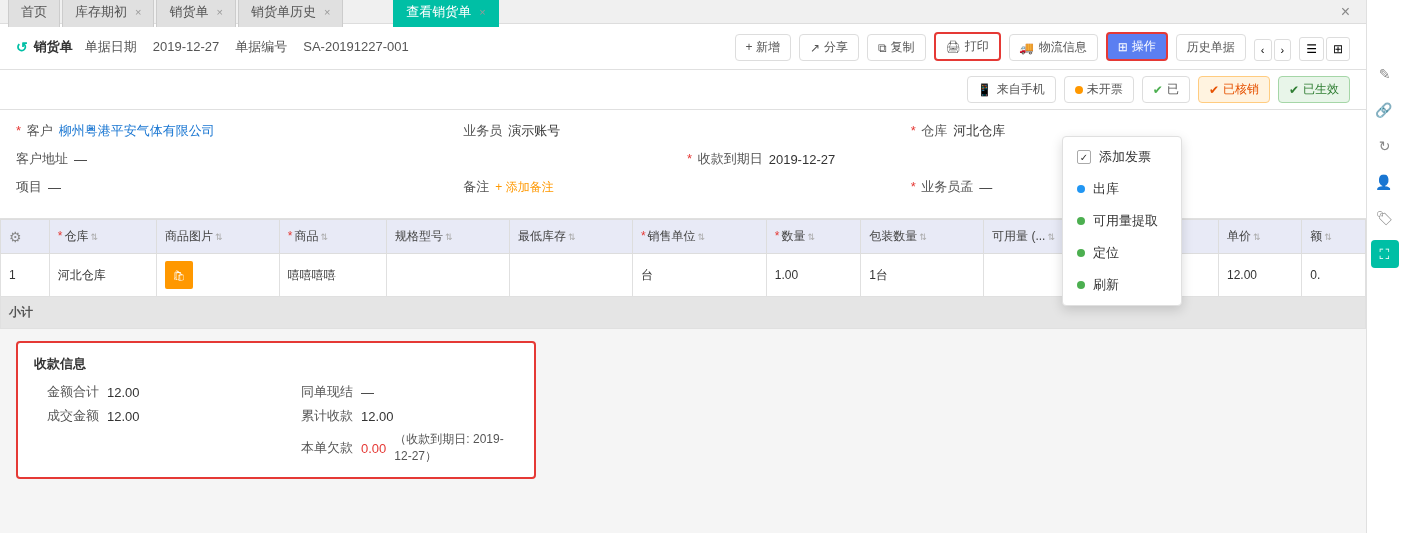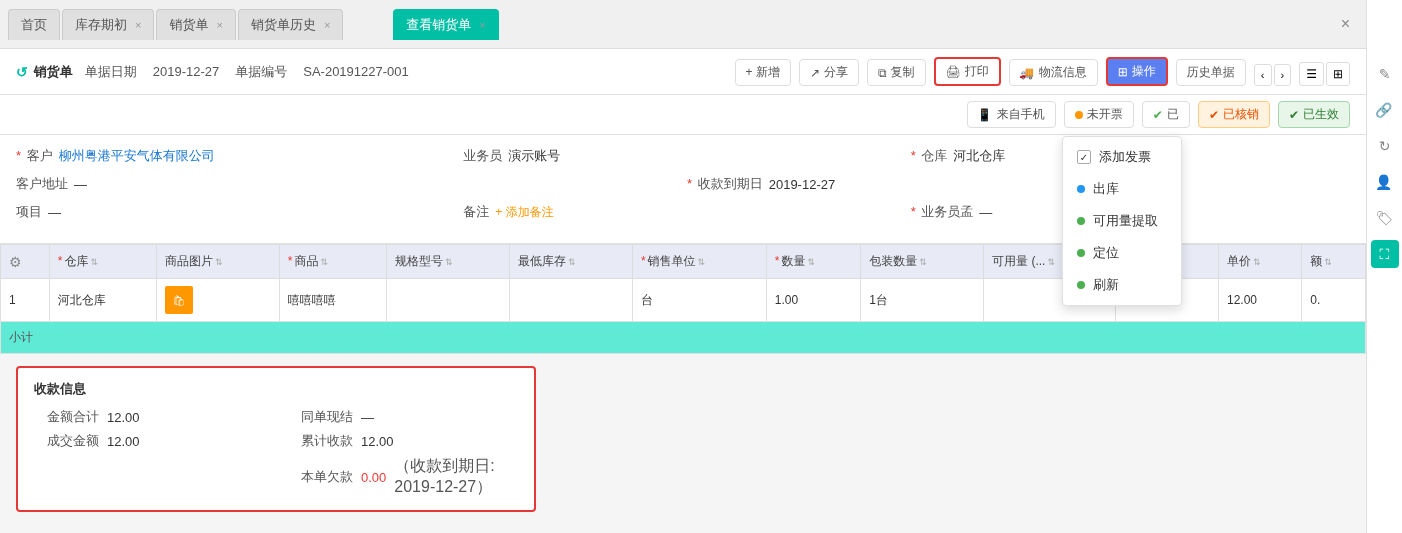--- a/index.html
+++ b/index.html
@@ -1,21 +1,21 @@
 <!DOCTYPE html>
 <html><head>
   <meta charset="utf-8">
   <style>
     * { box-sizing: border-box; margin: 0; padding: 0; }
     body { font-family: 'Microsoft YaHei', Arial, sans-serif; font-size: 13px; background: #f5f5f5; color: #333; }
 
     
     .tab-bar {
       display: flex; align-items: center; background: #f0f0f0; border-bottom: 1px solid #ddd;
-      padding: 0 8px; height: 49px; gap: 2px;
+      padding: 0 8px; height: 24px; gap: 2px;
     }
     .tab {
       display: flex; align-items: center; gap: 4px; padding: 6px 12px;
       background: #e0e0e0; border-radius: 4px 4px 0 0; cursor: pointer;
       font-size: 13px; color: #555; border: 1px solid #ccc; border-bottom: none;
     }
     .tab.active { background: #fff; color: #333; font-weight: 500; margin-left: 48px; }
     .tab.highlight { background: #00bfa5; color: #fff; border-color: #00bfa5; }
     .tab-close { font-size: 11px; color: #999; cursor: pointer; margin-left: 4px; }
     .tab-spacer { flex: 1; }
@@ -74,38 +74,38 @@
     .table-wrapper { background: #fff; overflow-x: auto; }
     table { width: 100%; border-collapse: collapse; font-size: 12px; }
     thead tr { background: #e8eaf6; }
     thead th {
       padding: 8px 8px; text-align: left; border: 1px solid #ddd;
       font-weight: 500; color: #444; white-space: nowrap;
     }
     thead th .required-star { color: #e53935; }
     tbody tr td { padding: 7px 8px; border: 1px solid #e0e0e0; color: #333; }
     tbody tr:nth-child(even) { background: #fafafa; }
-    .subtotal-row td { background: #5eead4; font-weight: 400; color: #555; margin-top: 28px; }
+    .subtotal-row td { background: #e5e5e5; font-weight: 700; color: #555; margin-top: 28px; }
     .product-img { width: 28px; height: 28px; background: #ff9800; border-radius: 2px; display: flex; align-items: center; justify-content: center; color: #fff; font-size: 10px; }
     .gear-icon { color: #888; font-size: 14px; }
     .sort-icon { font-size: 9px; color: #aaa; margin-left: 2px; }
 
     
     .payment-section {
       margin: 12px 16px; background: #fff;
       border: 2px solid #e53935; border-radius: 4px; padding: 12px 16px;
       max-width: 520px;
     }
     .payment-title { font-weight: bold; font-size: 13px; margin-bottom: 10px; }
     .payment-grid { display: grid; grid-template-columns: 1fr 1fr; gap: 6px 24px; }
     .payment-row { display: flex; align-items: center; gap: 8px; font-size: 13px; margin-left: 13px; }
     .payment-label { color: #555; white-space: nowrap; }
     .payment-value { color: #333; }
     .payment-value.red { color: #e53935; }
-    .payment-note { color: #555; font-size: 16px; }
+    .payment-note { color: #555; font-size: 12px; }
 
     
     .dropdown-menu {
       position: absolute; right: 220px; top: 136px;
       background: #fff; border: 1px solid #e0e0e0; border-radius: 4px;
       box-shadow: 0 4px 12px rgba(0,0,0,0.15); z-index: 100; min-width: 120px;
       padding: 4px 0;
     }
     .dropdown-item {
       display: flex; align-items: center; gap: 8px; padding: 7px 14px;

